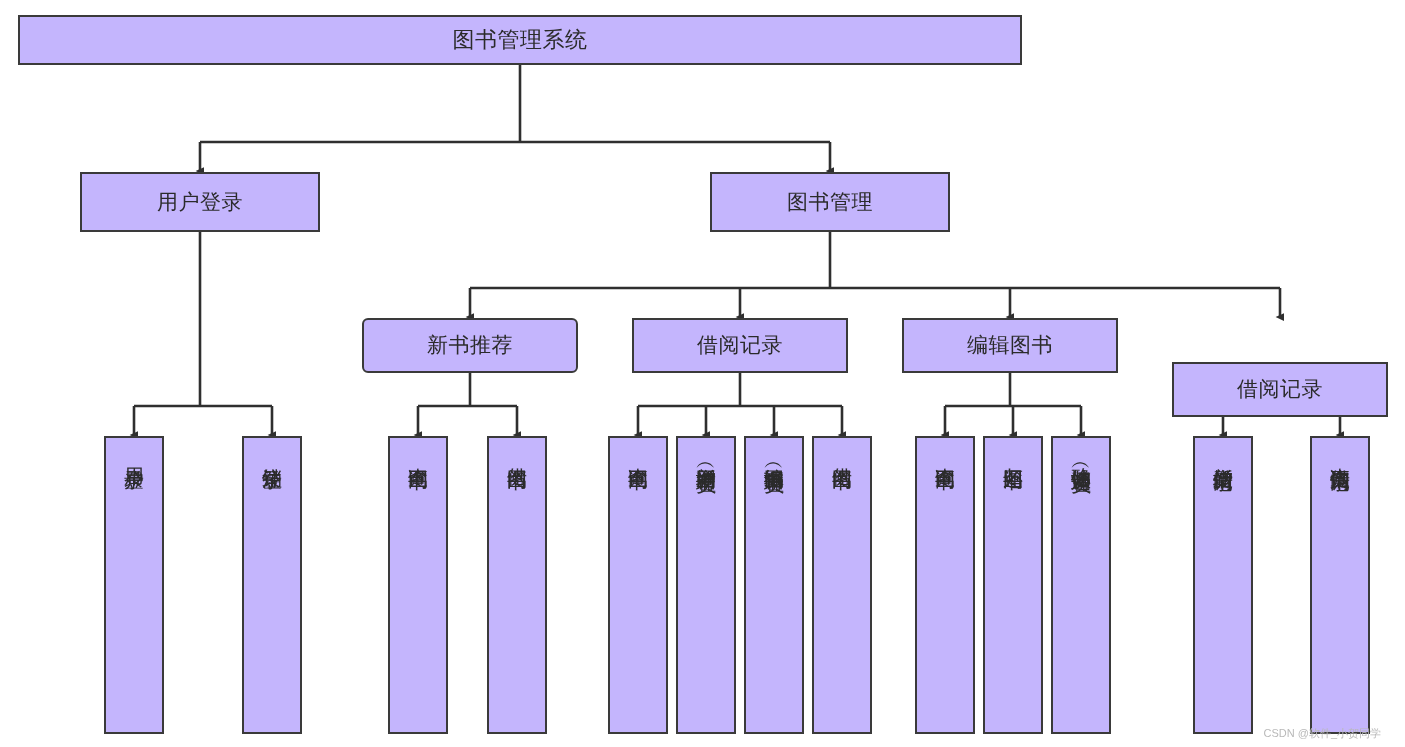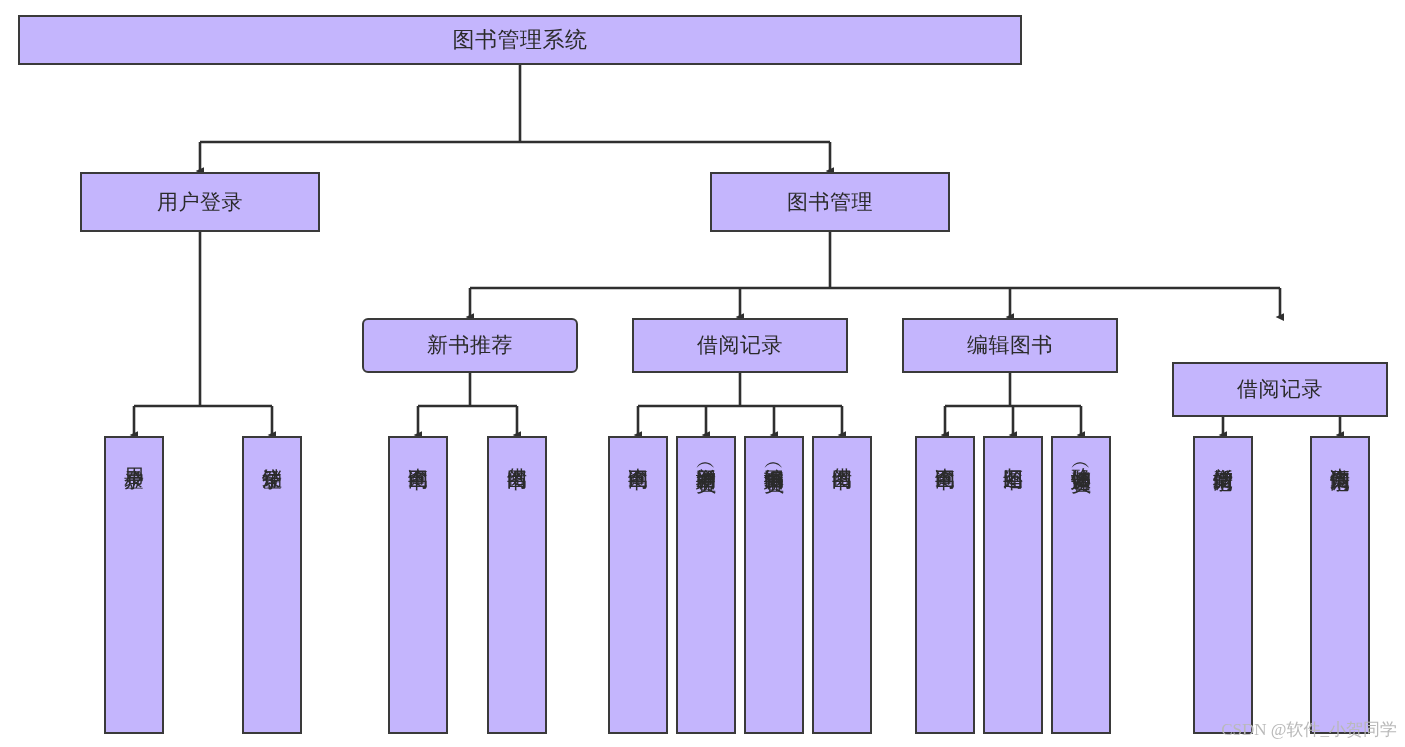--- a/index.html
+++ b/index.html
@@ -57,27 +57,27 @@
   .node.v .label {
     writing-mode: vertical-rl;
     text-orientation: upright;
     font-size: 20px;
     line-height: 1.05;
     letter-spacing: 1px;
     white-space: nowrap;
   }
   .watermark {
     position: absolute;
-    right: 8px;
+    right: 24px;
     bottom: 6px;
-    font-size: 17px;
+    font-size: 11px;
     color: #b9b9b9;
     white-space: nowrap;
     z-index: 5;
-    font-family: Liberation Serif, serif;
+    font-family: Liberation Sans, sans-serif;
   }
 </style>
 </head>
 <body>
 
 <div id="diagram-canvas">
 
   <svg id="edge-layer" viewBox="0 0 1405 747" width="1405" height="747">
     <defs>
       <marker id="arrowhead" markerWidth="9" markerHeight="9" refX="4.2" refY="4.4" orient="auto" markerUnits="userSpaceOnUse">

